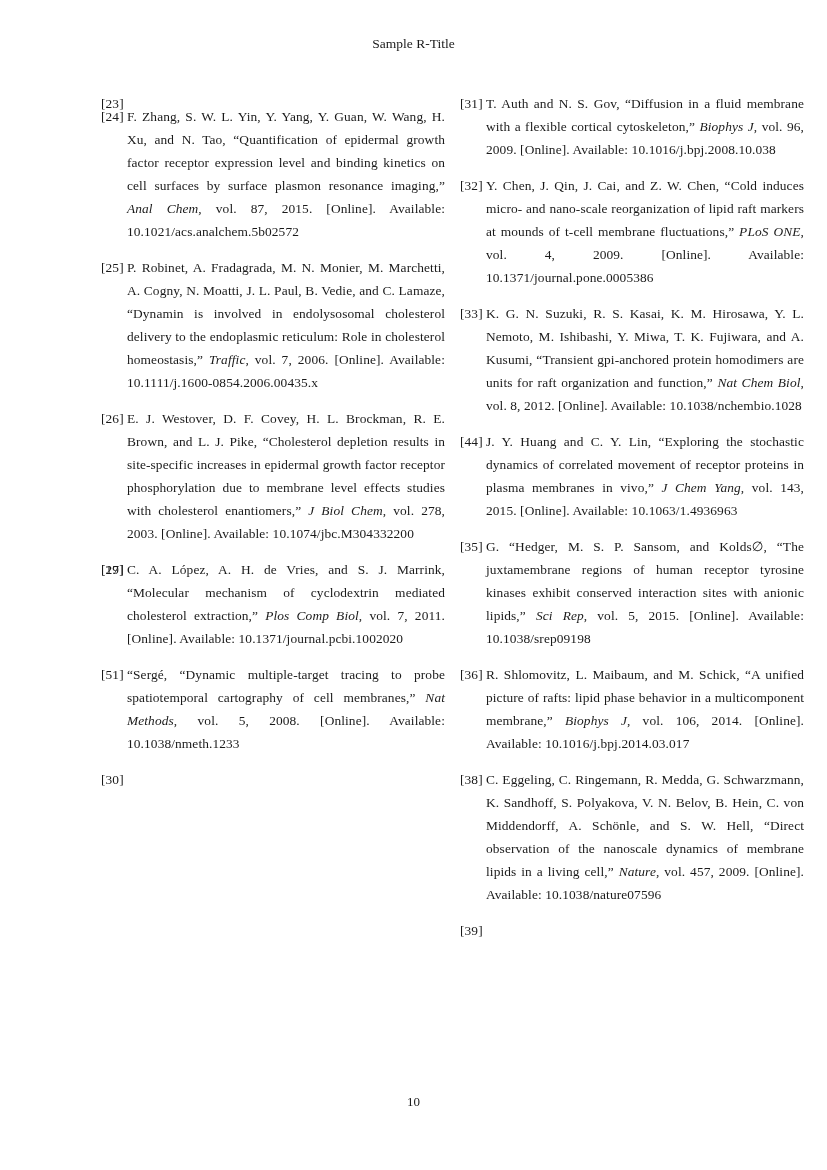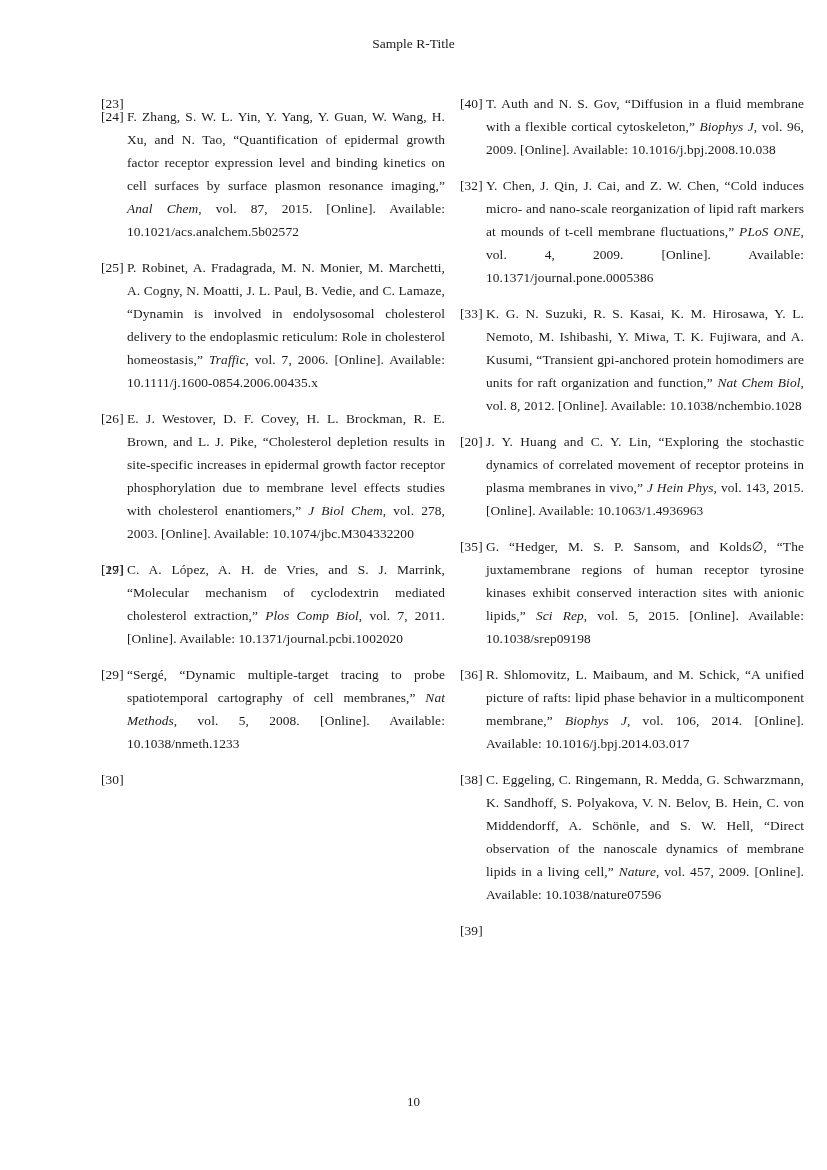--- a/index.html
+++ b/index.html
@@ -74,28 +74,28 @@
   <div class="running-title">Sample R-Title</div>
 
   <div class="columns">
     <div class="col">
         <div class="reference"><span class="ref-label">[23]</span></div>
         <div class="reference"><span class="ref-label">[24]</span><span class="ref-body"><span>F. Zhang, S. W. L. Yin, Y. Yang, Y. Guan, W. Wang, H. Xu, and N. Tao, “Quantification of epidermal growth factor receptor expression level and binding kinetics on cell surfaces by surface plasmon resonance imaging,” </span><em>Anal Chem</em><span>, vol. 87, 2015. [Online]. Available: 10.1021/acs.analchem.5b02572</span></span></div>
         <div class="reference"><span class="ref-label">[25]</span><span class="ref-body"><span>P. Robinet, A. Fradagrada, M. N. Monier, M. Marchetti, A. Cogny, N. Moatti, J. L. Paul, B. Vedie, and C. Lamaze, “Dynamin is involved in endolysosomal cholesterol delivery to the endoplasmic reticulum: Role in cholesterol homeostasis,” </span><em>Traffic</em><span>, vol. 7, 2006. [Online]. Available: 10.1111/j.1600-0854.2006.00435.x</span></span></div>
         <div class="reference"><span class="ref-label">[26]</span><span class="ref-body"><span>E. J. Westover, D. F. Covey, H. L. Brockman, R. E. Brown, and L. J. Pike, “Cholesterol depletion results in site-specific increases in epidermal growth factor receptor phosphorylation due to membrane level effects studies with cholesterol enantiomers,” </span><em>J Biol Chem</em><span>, vol. 278, 2003. [Online]. Available: 10.1074/jbc.M304332200</span></span></div>
         <div class="reference"><span class="ref-label">[27]</span></div>
         <div class="reference"><span class="ref-label">[19]</span><span class="ref-body"><span>C. A. López, A. H. de Vries, and S. J. Marrink, “Molecular mechanism of cyclodextrin mediated cholesterol extraction,” </span><em>Plos Comp Biol</em><span>, vol. 7, 2011. [Online]. Available: 10.1371/journal.pcbi.1002020</span></span></div>
-        <div class="reference"><span class="ref-label">[29]</span><span class="ref-body"><span>“Sergé, “Dynamic multiple-target tracing to probe spatiotemporal cartography of cell membranes,” </span><em>Nat Methods</em><span>, vol. 5, 2008. [Online]. Available: 10.1038/nmeth.1233</span></span></div>
+        <div class="reference"><span class="ref-label">[51]</span><span class="ref-body"><span>“Sergé, “Dynamic multiple-target tracing to probe spatiotemporal cartography of cell membranes,” </span><em>Nat Methods</em><span>, vol. 5, 2008. [Online]. Available: 10.1038/nmeth.1233</span></span></div>
         <div class="reference"><span class="ref-label">[30]</span></div>
       </div>
     <div class="col">
-        <div class="reference"><span class="ref-label">[40]</span><span class="ref-body"><span>T. Auth and N. S. Gov, “Diffusion in a fluid membrane with a flexible cortical cytoskeleton,” </span><em>Biophys J</em><span>, vol. 96, 2009. [Online]. Available: 10.1016/j.bpj.2008.10.038</span></span></div>
+        <div class="reference"><span class="ref-label">[31]</span><span class="ref-body"><span>T. Auth and N. S. Gov, “Diffusion in a fluid membrane with a flexible cortical cytoskeleton,” </span><em>Biophys J</em><span>, vol. 96, 2009. [Online]. Available: 10.1016/j.bpj.2008.10.038</span></span></div>
         <div class="reference"><span class="ref-label">[32]</span><span class="ref-body"><span>Y. Chen, J. Qin, J. Cai, and Z. W. Chen, “Cold induces micro- and nano-scale reorganization of lipid raft markers at mounds of t-cell membrane fluctuations,” </span><em>PLoS ONE</em><span>, vol. 4, 2009. [Online]. Available: 10.1371/journal.pone.0005386</span></span></div>
         <div class="reference"><span class="ref-label">[33]</span><span class="ref-body"><span>K. G. N. Suzuki, R. S. Kasai, K. M. Hirosawa, Y. L. Nemoto, M. Ishibashi, Y. Miwa, T. K. Fujiwara, and A. Kusumi, “Transient gpi-anchored protein homodimers are units for raft organization and function,” </span><em>Nat Chem Biol</em><span>, vol. 8, 2012. [Online]. Available: 10.1038/nchembio.1028</span></span></div>
-        <div class="reference"><span class="ref-label">[20]</span><span class="ref-body"><span>J. Y. Huang and C. Y. Lin, “Exploring the stochastic dynamics of correlated movement of receptor proteins in plasma membranes in vivo,” </span><em>J Hein Phys</em><span>, vol. 143, 2015. [Online]. Available: 10.1063/1.4936963</span></span></div>
+        <div class="reference"><span class="ref-label">[44]</span><span class="ref-body"><span>J. Y. Huang and C. Y. Lin, “Exploring the stochastic dynamics of correlated movement of receptor proteins in plasma membranes in vivo,” </span><em>J Chem Yang</em><span>, vol. 143, 2015. [Online]. Available: 10.1063/1.4936963</span></span></div>
         <div class="reference"><span class="ref-label">[35]</span><span class="ref-body"><span>G. “Hedger, M. S. P. Sansom, and Kolds∅, “The juxtamembrane regions of human receptor tyrosine kinases exhibit conserved interaction sites with anionic lipids,” </span><em>Sci Rep</em><span>, vol. 5, 2015. [Online]. Available: 10.1038/srep09198</span></span></div>
         <div class="reference"><span class="ref-label">[36]</span><span class="ref-body"><span>R. Shlomovitz, L. Maibaum, and M. Schick, “A unified picture of rafts: lipid phase behavior in a multicomponent membrane,” </span><em>Biophys J</em><span>, vol. 106, 2014. [Online]. Available: 10.1016/j.bpj.2014.03.017</span></span></div>
         <div class="reference"><span class="ref-label">[38]</span><span class="ref-body"><span>C. Eggeling, C. Ringemann, R. Medda, G. Schwarzmann, K. Sandhoff, S. Polyakova, V. N. Belov, B. Hein, C. von Middendorff, A. Schönle, and S. W. Hell, “Direct observation of the nanoscale dynamics of membrane lipids in a living cell,” </span><em>Nature</em><span>, vol. 457, 2009. [Online]. Available: 10.1038/nature07596</span></span></div>
         <div class="reference"><span class="ref-label">[39]</span></div>
       </div>
   </div>
 
   <div class="page-number">10</div>
 </div>
 

